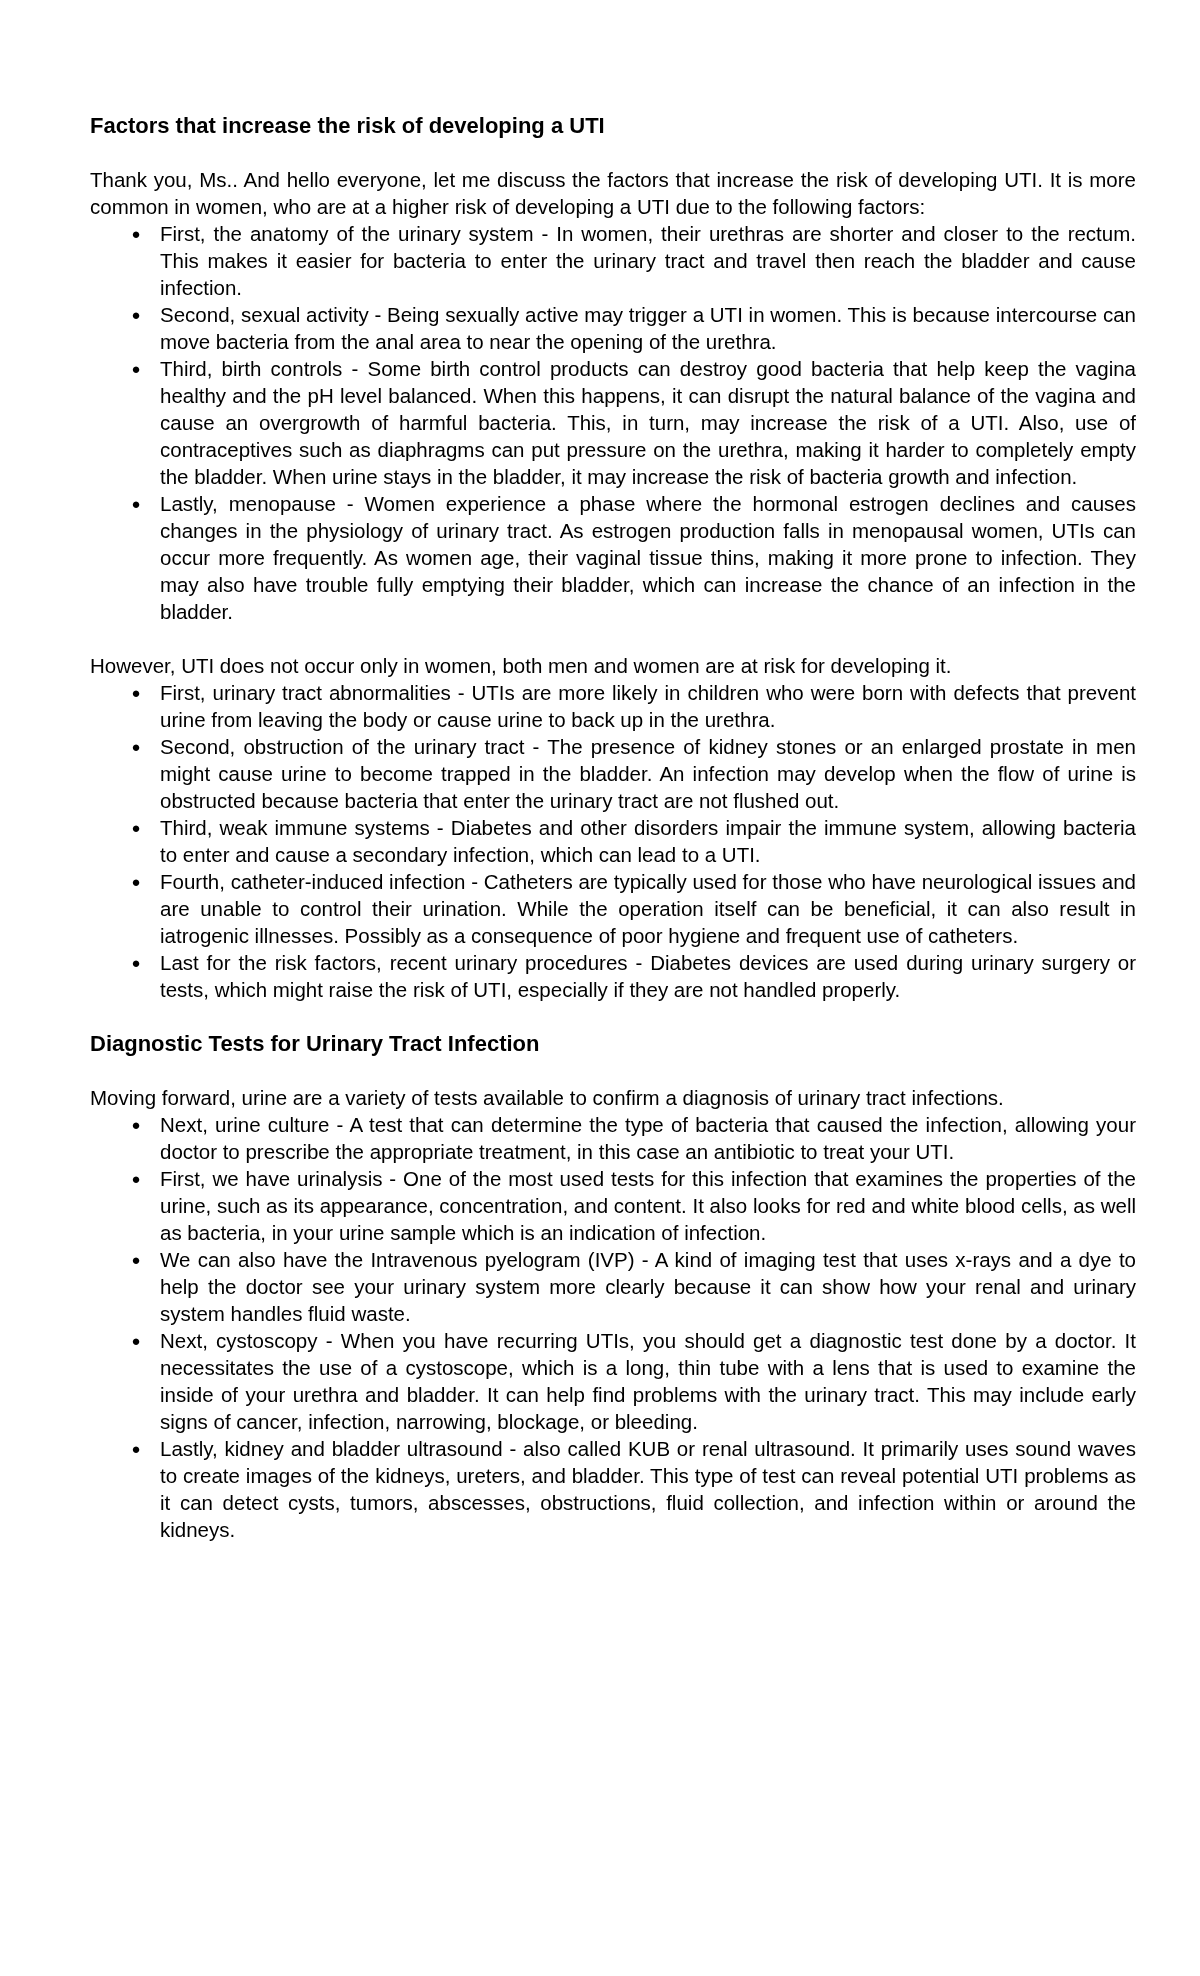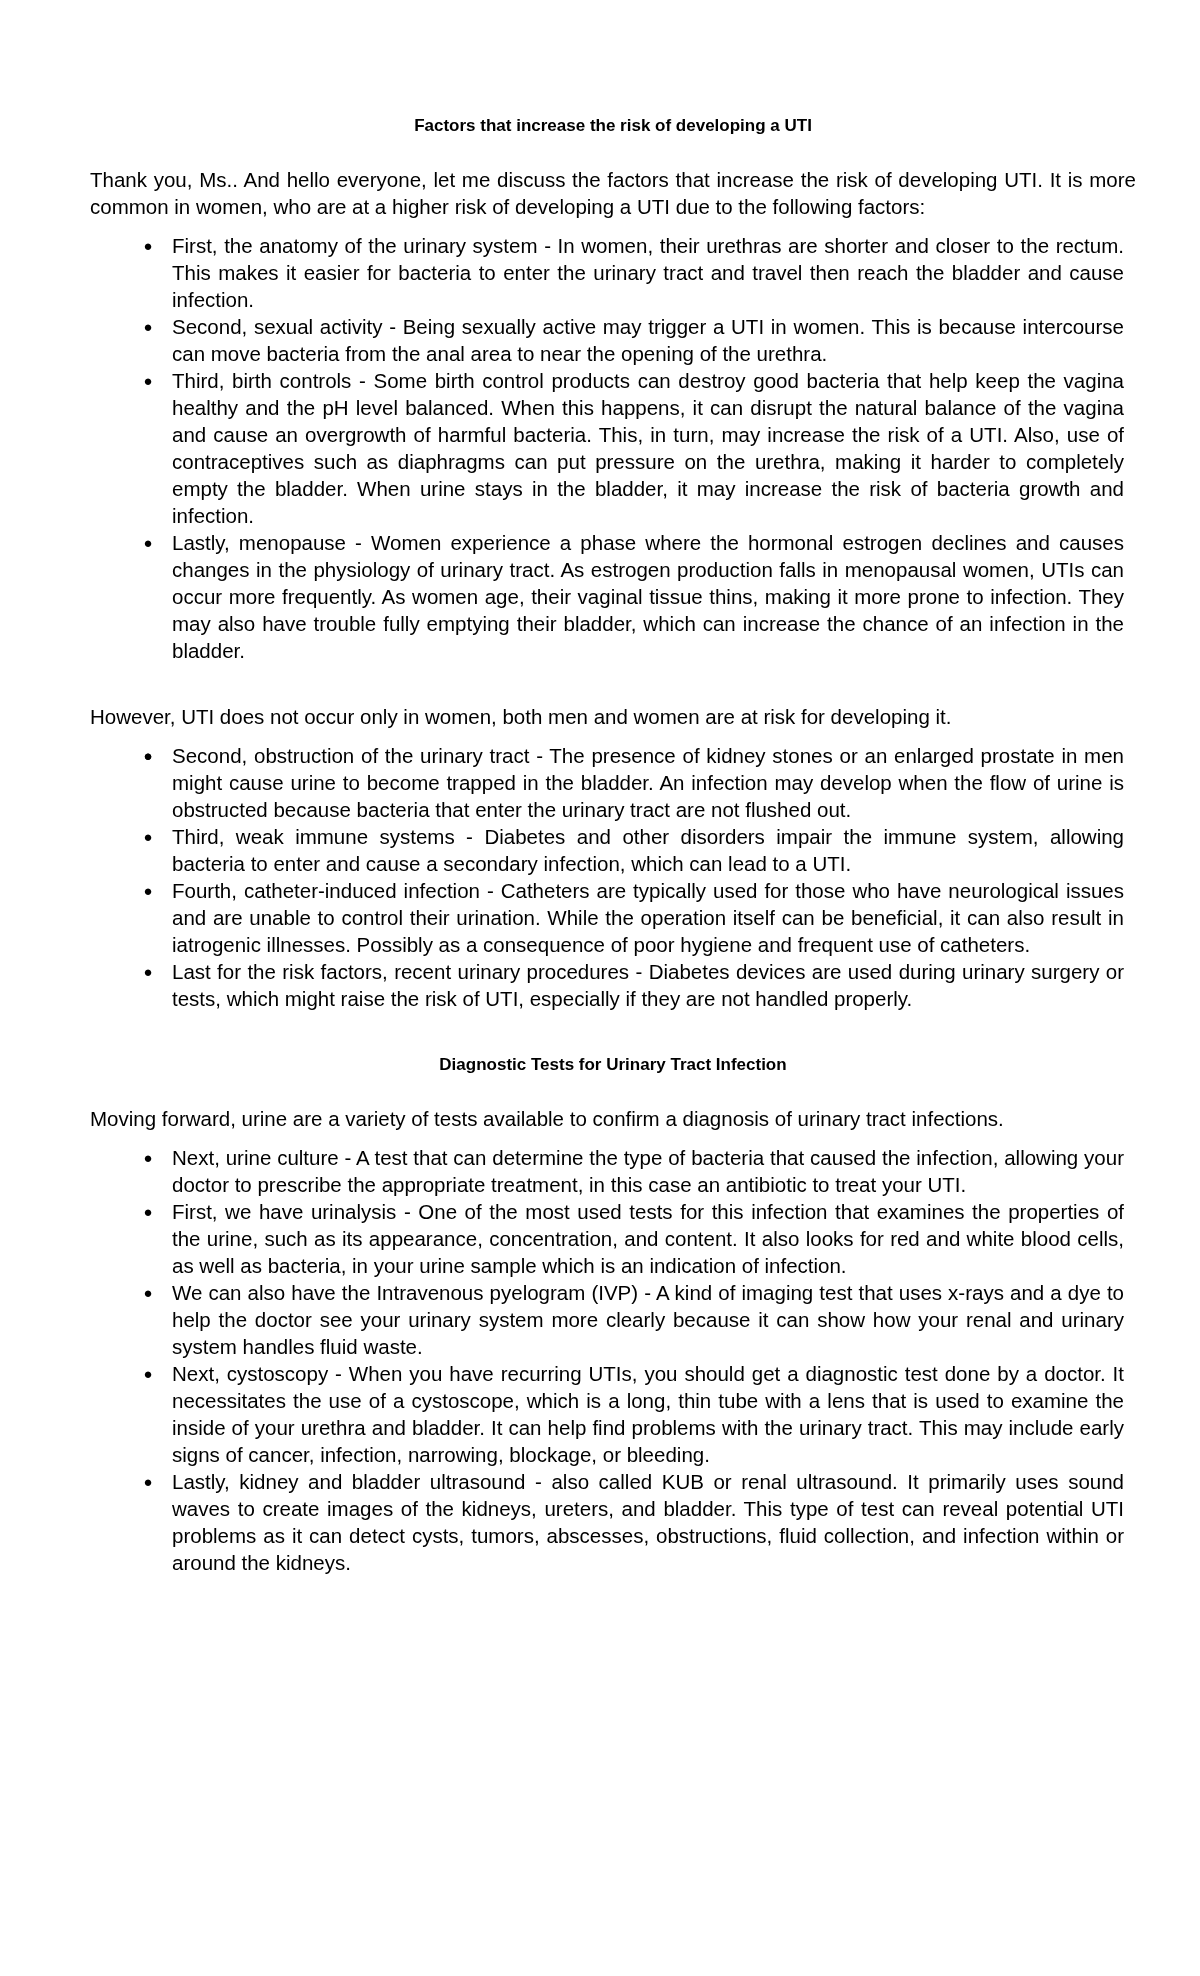--- a/index.html
+++ b/index.html
@@ -18,35 +18,35 @@
   .page {
     position: absolute;
     left: 90px;
     top: 112px;
     width: 1046px;
     font-size: 20.5px;
     line-height: 27px;
   }
   .heading {
     font-weight: bold;
-    text-align: center;
+    text-align: left;
     margin: 0;
-    font-size: 17px;
+    font-size: 22px;
     line-height: 27px;
   }
   .spacer {
     height: 27px;
   }
   .para {
     margin: 0;
     text-align: justify;
   }
   ul.bullets {
     list-style: none;
-    margin: 12px;
+    margin: 0;
     padding: 0;
   }
   ul.bullets li {
     position: relative;
     padding-left: 70px;
     text-align: justify;
   }
   ul.bullets li .dot {
     position: absolute;
     left: 41px;
@@ -71,21 +71,21 @@
   <ul class="bullets">
     <li><span class="dot"></span><span>First, the anatomy of the urinary system - In women, their urethras are shorter and closer to the rectum. This makes it easier for bacteria to enter the urinary tract and travel then reach the bladder and cause infection.</span></li>
     <li><span class="dot"></span><span>Second, sexual activity - Being sexually active may trigger a UTI in women. This is because intercourse can move bacteria from the anal area to near the opening of the urethra.</span></li>
     <li><span class="dot"></span><span>Third, birth controls - Some birth control products can destroy good bacteria that help keep the vagina healthy and the pH level balanced. When this happens, it can disrupt the natural balance of the vagina and cause an overgrowth of harmful bacteria. This, in turn, may increase the risk of a UTI. Also, use of contraceptives such as diaphragms can put pressure on the urethra, making it harder to completely empty the bladder. When urine stays in the bladder, it may increase the risk of bacteria growth and infection.</span></li>
     <li><span class="dot"></span><span>Lastly, menopause - Women experience a phase where the hormonal estrogen declines and causes changes in the physiology of urinary tract. As estrogen production falls in menopausal women, UTIs can occur more frequently. As women age, their vaginal tissue thins, making it more prone to infection. They may also have trouble fully emptying their bladder, which can increase the chance of an infection in the bladder.</span></li>
   </ul>
   <div class="spacer"></div>
 
   <p class="para">However, UTI does not occur only in women, both men and women are at risk for developing it.</p>
   <ul class="bullets">
-    <li><span class="dot"></span></li>
+    <li><span class="dot"></span><span>First, urinary tract abnormalities - UTIs are more likely in children who were born with defects that prevent urine from leaving the body or cause urine to back up in the urethra.</span></li>
     <li><span class="dot"></span><span>Second, obstruction of the urinary tract - The presence of kidney stones or an enlarged prostate in men might cause urine to become trapped in the bladder. An infection may develop when the flow of urine is obstructed because bacteria that enter the urinary tract are not flushed out.</span></li>
     <li><span class="dot"></span><span>Third, weak immune systems - Diabetes and other disorders impair the immune system, allowing bacteria to enter and cause a secondary infection, which can lead to a UTI.</span></li>
     <li><span class="dot"></span><span>Fourth, catheter-induced infection - Catheters are typically used for those who have neurological issues and are unable to control their urination. While the operation itself can be beneficial, it can also result in iatrogenic illnesses.  Possibly as a consequence of poor hygiene and frequent use of catheters.</span></li>
     <li><span class="dot"></span><span>Last for the risk factors, recent urinary procedures - Diabetes devices are used during urinary surgery or tests, which might raise the risk of UTI, especially if they are not handled properly.</span></li>
   </ul>
   <div class="spacer"></div>
 
   <h2 class="heading">Diagnostic Tests for Urinary Tract Infection</h2>
   <div class="spacer"></div>
 

